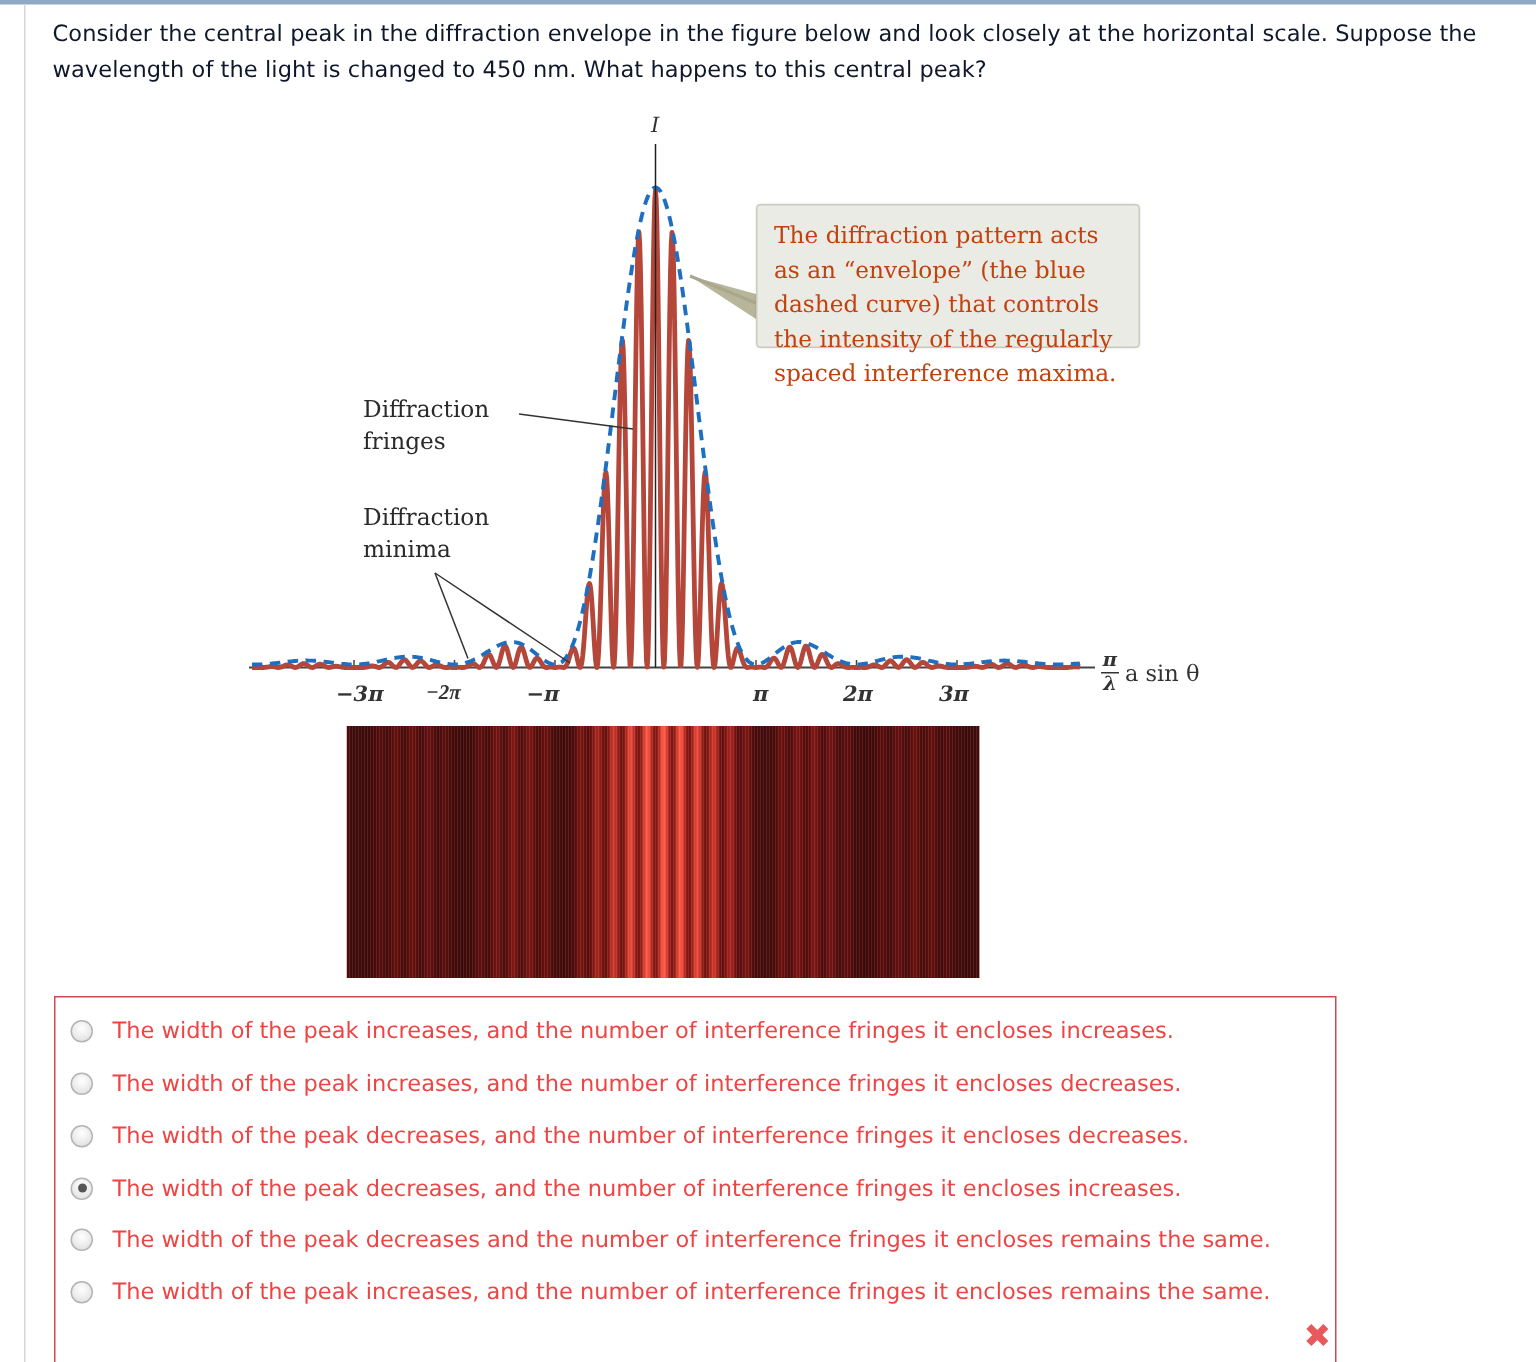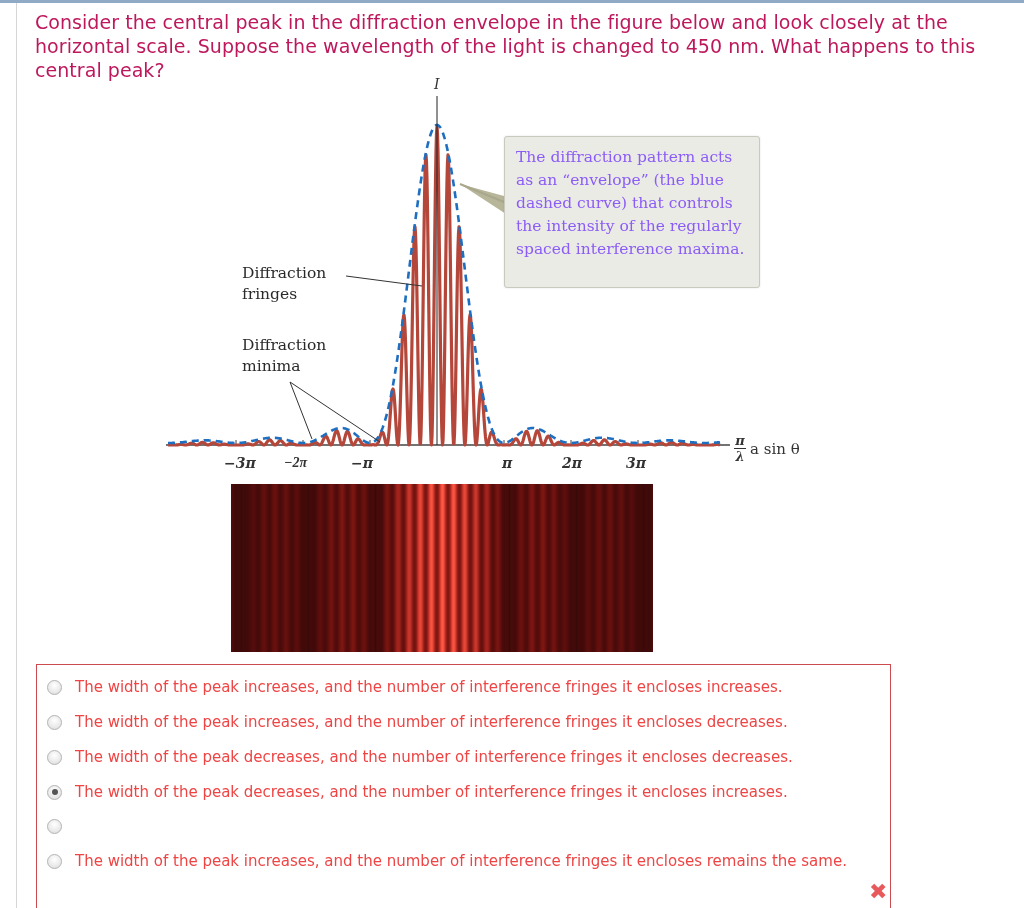--- a/index.html
+++ b/index.html
@@ -13,33 +13,33 @@
   .topbar {
     position: absolute; left: 0; top: 0; width: 1024px; height: 3px;
     background: #8fa9c6;
   }
   .leftrule {
     position: absolute; left: 16px; top: 3px; width: 1px; height: 905px;
     background: #d6d6d6;
   }
   .question {
     position: absolute; left: 35px; top: 10px; width: 975px;
-    font-size: 19px; line-height: 24px; color: #be185d;
+    font-size: 15px; line-height: 24px; color: #0f172a;
     letter-spacing: 0.05px;
   }
   .figure {
     position: absolute; left: 160px; top: 72px; width: 640px; height: 410px;
   }
   .figure svg { display:block; }
   .callout {
-    position: absolute; left: 504px; top: 136px; width: 256px; height: 152px;
+    position: absolute; left: 504px; top: 136px; width: 256px; height: 96px;
     background: #ebebe6; border: 1.5px solid #c9c9bd; border-radius: 3px;
     box-sizing: border-box; padding: 9px 10px 8px 11px;
     font-family: "DejaVu Serif", "Liberation Serif", serif;
-    font-size: 15.5px; line-height: 23px; color: #8b5cf6;
+    font-size: 15.5px; line-height: 23px; color: #c2410c;
     box-shadow: 0 0 2px rgba(0,0,0,0.12);
   }
   .fig-label {
     position: absolute;
     font-family: "DejaVu Serif", "Liberation Serif", serif;
     font-size: 15.5px; line-height: 21px; color: #2a2a2a;
   }
   .tick-label {
     position: absolute;
     font-family: "DejaVu Serif", "Liberation Serif", serif;
@@ -575,19 +575,20 @@
   <div class="option" style="top:80px;">
     <span class="radio"></span>
     <span>The width of the peak decreases, and the number of interference fringes it encloses decreases.</span>
   </div>
   <div class="option" style="top:115px;">
     <span class="radio checked"></span>
     <span>The width of the peak decreases, and the number of interference fringes it encloses increases.</span>
   </div>
   <div class="option" style="top:149px;">
     <span class="radio"></span>
+    <span>The width of the peak decreases and the number of interference fringes it encloses remains the same.</span>
   </div>
   <div class="option" style="top:184px;">
     <span class="radio"></span>
     <span>The width of the peak increases, and the number of interference fringes it encloses remains the same.</span>
   </div>
   <div class="xmark">✖</div>
 </div>
 
 </body></html>

